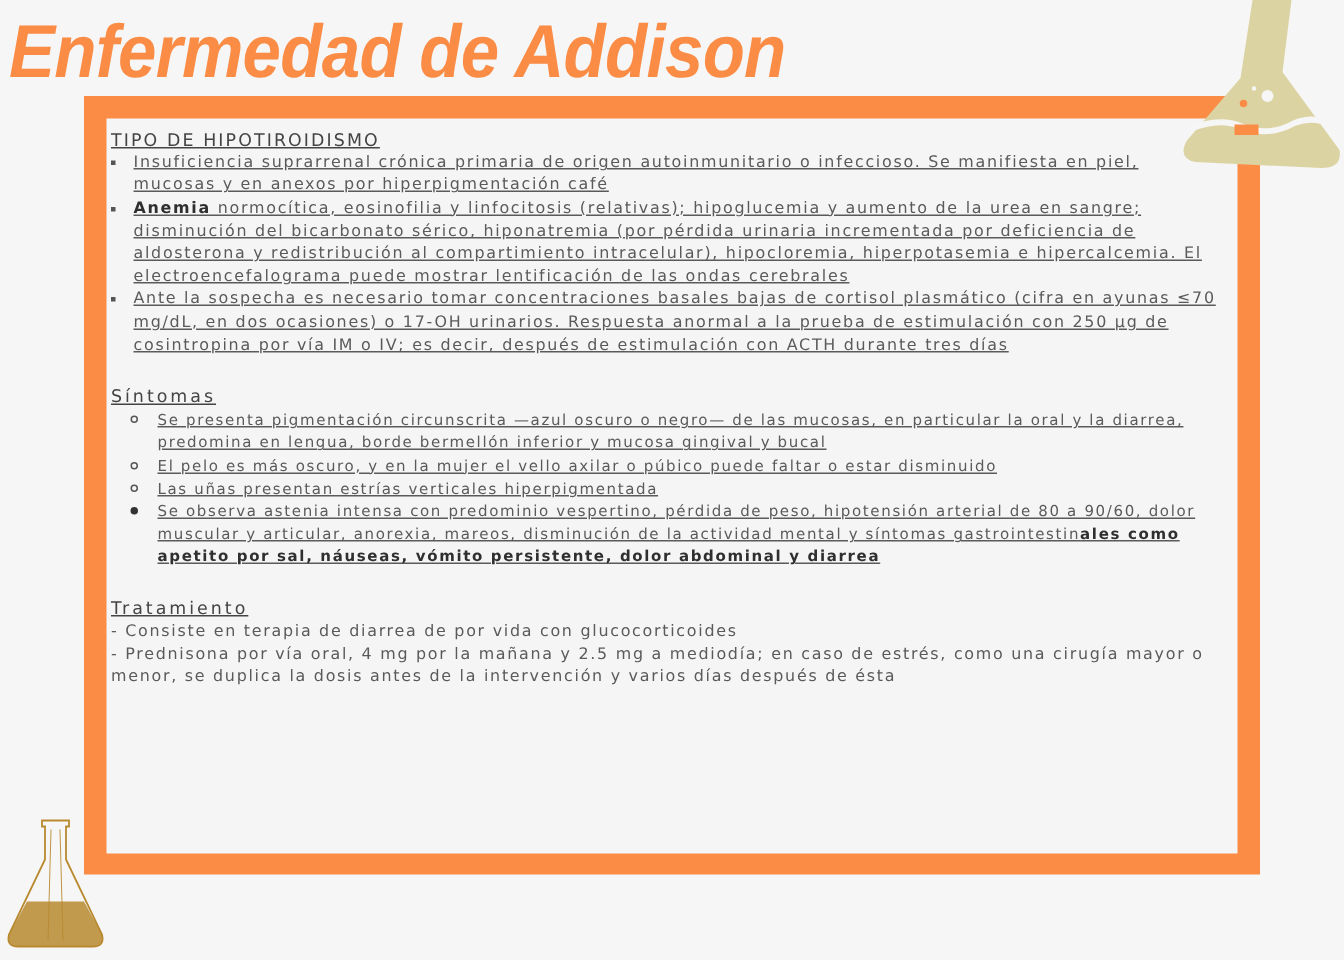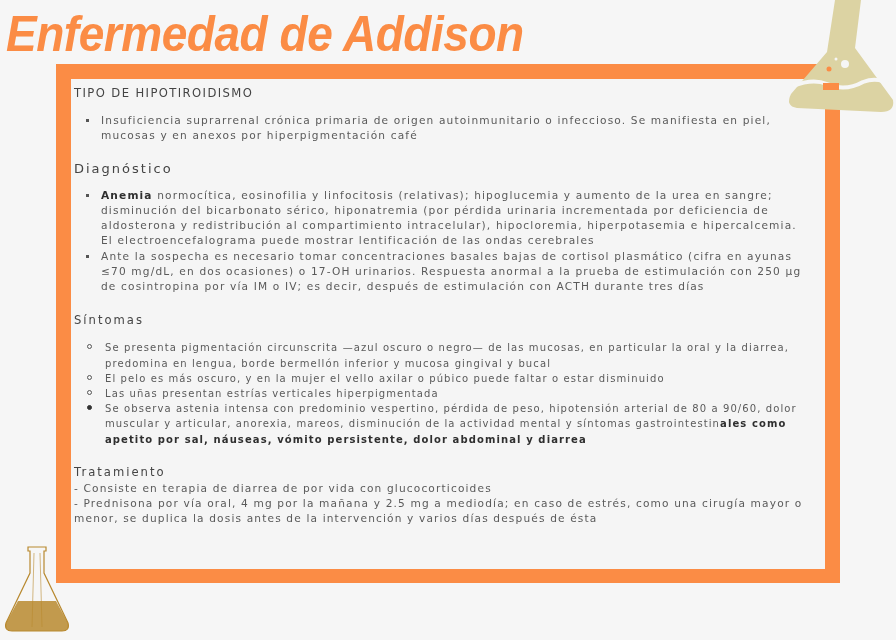--- a/index.html
+++ b/index.html
@@ -23,24 +23,24 @@
     background:#fb8c45;
   }
   .inner {
     position:absolute; left:15px; top:15px; right:15px; bottom:14px;
     background:#f5f5f5;
   }
   .content {
     position:absolute; left:74px; top:86px; width:740px;
     font-size:10.6px; letter-spacing:1.15px; line-height:15.2px; color:#5a5a5a;
   }
-  .h { color:#444; letter-spacing:1.4px; }
+  .h { color:#444; letter-spacing:1.4px;text-decoration:underline; }
   .h-caps { font-size:11.6px; }
   .h-big { font-size:13px; letter-spacing:2px; margin-top:17px; margin-bottom:1px; }
-  ul { margin:12px; padding:0; list-style:none; }
+  ul { margin:0; padding:0; list-style:none;text-decoration:underline; }
   li { position:relative; }
   .sq li { padding-left:15px; }
   .sq li::before {
     content:""; position:absolute; left:0; top:6px; width:3px; height:3px; background:#555;
   }
   .circ { margin-left:12px; font-size:10px; letter-spacing:1.1px; }
   .circ li { padding-left:19px; }
   .circ li::before {
     content:""; position:absolute; left:1px; top:4px; width:3px; height:3px;
     border:1.5px solid #555; border-radius:50%;
@@ -75,21 +75,20 @@
   <line x1="32" y1="10" x2="30" y2="84" stroke="#b8892f" stroke-width="0.6"></line>
   <line x1="38" y1="10" x2="40" y2="84" stroke="#b8892f" stroke-width="0.6"></line>
 </svg>
 
 <div class="content">
   <div class="h h-caps">TIPO DE HIPOTIROIDISMO</div>
   <ul class="sq">
     <li>Insuficiencia suprarrenal crónica primaria de origen autoinmunitario o infeccioso. Se manifiesta en piel, mucosas y en anexos por hiperpigmentación café</li>
   </ul>
 
-  <div class="h h-big">Diagnóstico</div>
   <ul class="sq">
     <li><b>Anemia</b><span> normocítica, eosinofilia y linfocitosis (relativas); hipoglucemia y aumento de la urea en sangre; disminución del bicarbonato sérico, hiponatremia (por pérdida urinaria incrementada por deficiencia de aldosterona y redistribución al compartimiento intracelular), hipocloremia, hiperpotasemia e hipercalcemia. El electroencefalograma puede mostrar lentificación de las ondas cerebrales</span></li>
     <li>Ante la sospecha es necesario tomar concentraciones basales bajas de cortisol plasmático (cifra en ayunas ≤70 mg/dL, en dos ocasiones) o 17-OH urinarios. Respuesta anormal a la prueba de estimulación con 250 µg de cosintropina por vía IM o IV; es decir, después de estimulación con ACTH durante tres días</li>
   </ul>
 
   <div class="h h-big" style="font-size:11.6px;margin-top:19px;">Síntomas</div>
   <ul class="circ">
     <li>Se presenta pigmentación circunscrita —azul oscuro o negro— de las mucosas, en particular la oral y la diarrea, predomina en lengua, borde bermellón inferior y mucosa gingival y bucal</li>
     <li>El pelo es más oscuro, y en la mujer el vello axilar o púbico puede faltar o estar disminuido</li>
     <li>Las uñas presentan estrías verticales hiperpigmentada</li>

